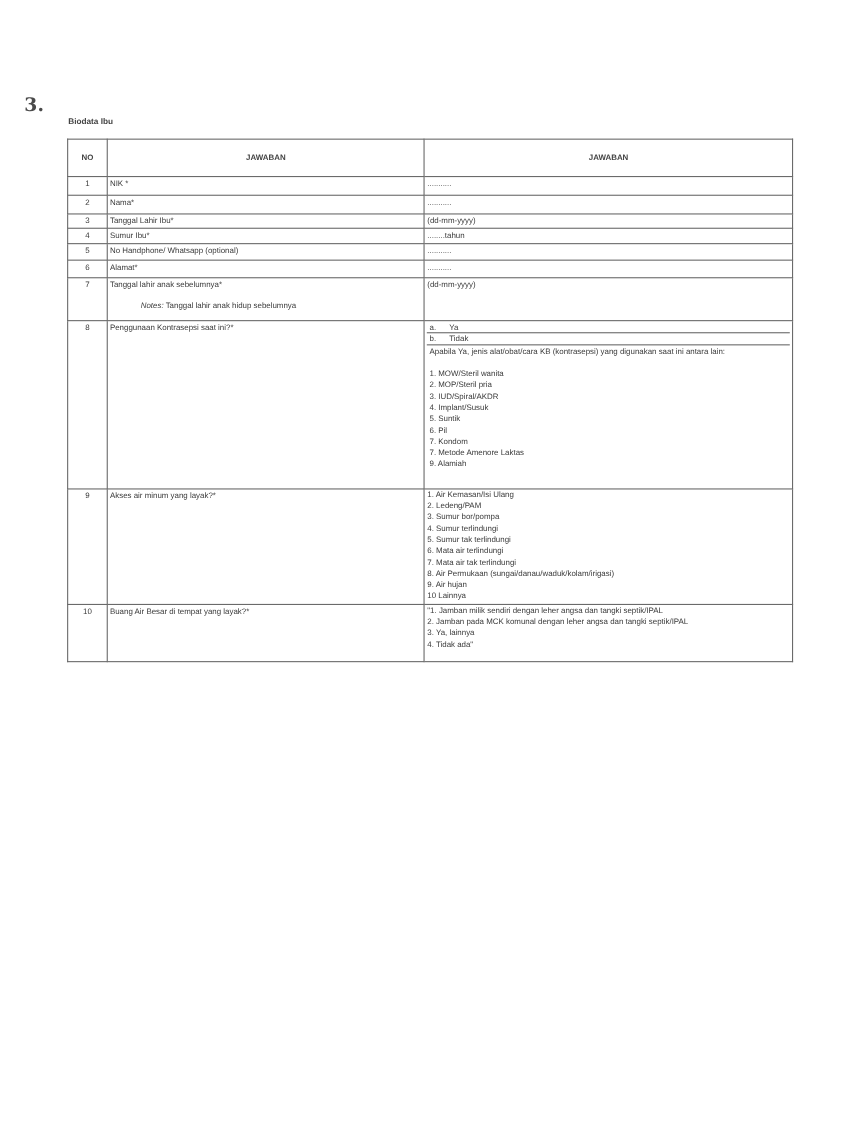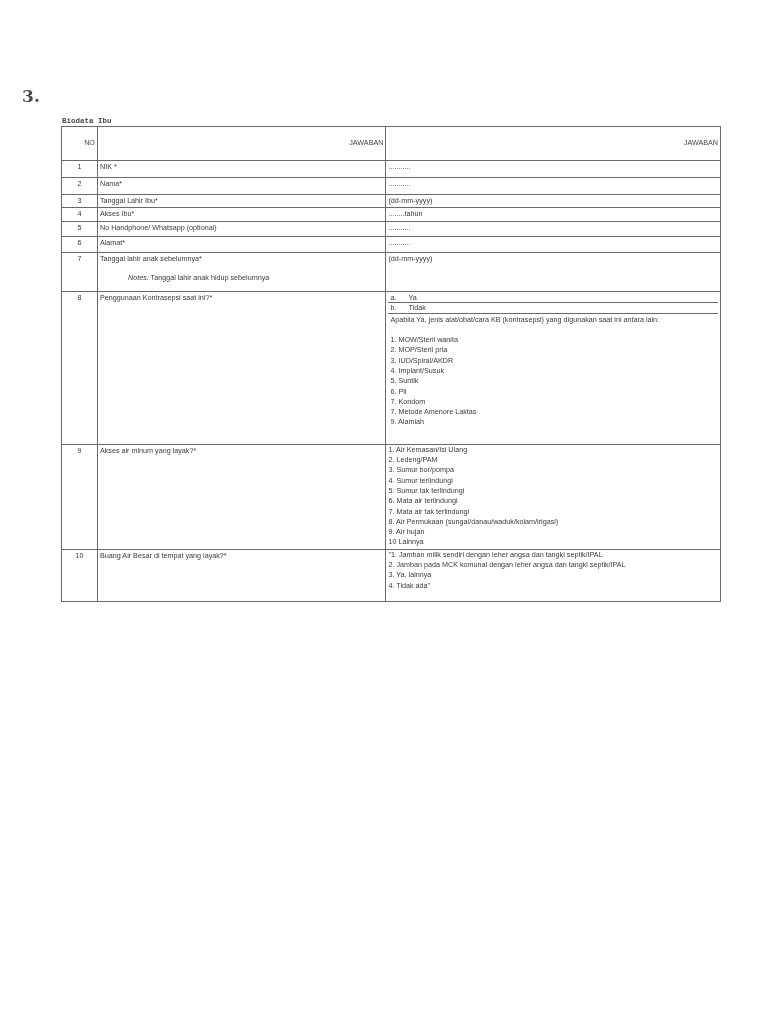--- a/index.html
+++ b/index.html
@@ -5,31 +5,31 @@
     * { box-sizing: border-box; margin: 0; padding: 0; }
     html, body { width: 768px; height: 1024px; background: #ffffff; overflow: hidden; }
     body { position: relative; font-family: "Liberation Sans", sans-serif; color: #333; }
     .page-title {
       position: absolute; left: 22px; top: 86px;
       font-family: "DejaVu Serif", serif; font-weight: bold; font-size: 17px; color: #4a4a4a;
       display: flex; letter-spacing: 0.2px;
     }
     .page-title .num { width: 40px; }
     .section-label {
-      position: absolute; left: 62px; top: 117px;
-      font-size: 7.5px; font-weight: bold; color: #444; font-family: Liberation Mono, monospace;
+      position: absolute; left: 62px; top: 106px;
+      font-size: 7.5px; font-weight: bold; color: #444;
     }
     table.form {
       position: absolute; left: 61px; top: 126px; width: 660px;
       border-collapse: collapse; font-size: 7.2px; color: #3a3a3a;
     }
     table.form td, table.form th {
       border: 1px solid #6a6a6a; vertical-align: top; padding: 1px 2px; line-height: 10.4px;
     }
-    table.form th { font-weight: normal; font-size: 7.2px; vertical-align: middle; height: 34px; text-align: right; color: #444; }
+    table.form th { font-weight: bold; font-size: 7.2px; vertical-align: middle; height: 34px; text-align: center; color: #444; }
     col.c-no { width: 36px; }
     col.c-var { width: 289px; }
     col.c-ans { width: 335px; }
     td.no { text-align: center; }
     .r1 td { height: 17px; }
     .r2 td { height: 17px; }
     .r3 td { height: 10px; padding-top: 0; padding-bottom: 0; }
     .r4 td { height: 13px; }
     .r5 td { height: 15px; }
     .r6 td { height: 16px; }
@@ -81,21 +81,21 @@
       <td>Nama*</td>
       <td>...........</td>
     </tr>
     <tr class="r3">
       <td class="no">3</td>
       <td>Tanggal Lahir Ibu*</td>
       <td>(dd-mm-yyyy)</td>
     </tr>
     <tr class="r4">
       <td class="no">4</td>
-      <td>Akses Ibu*</td>
+      <td>Sumur Ibu*</td>
       <td>........tahun</td>
     </tr>
     <tr class="r5">
       <td class="no">5</td>
       <td>No Handphone/ Whatsapp (optional)</td>
       <td>...........</td>
     </tr>
     <tr class="r6">
       <td class="no">6</td>
       <td>Alamat*</td>

